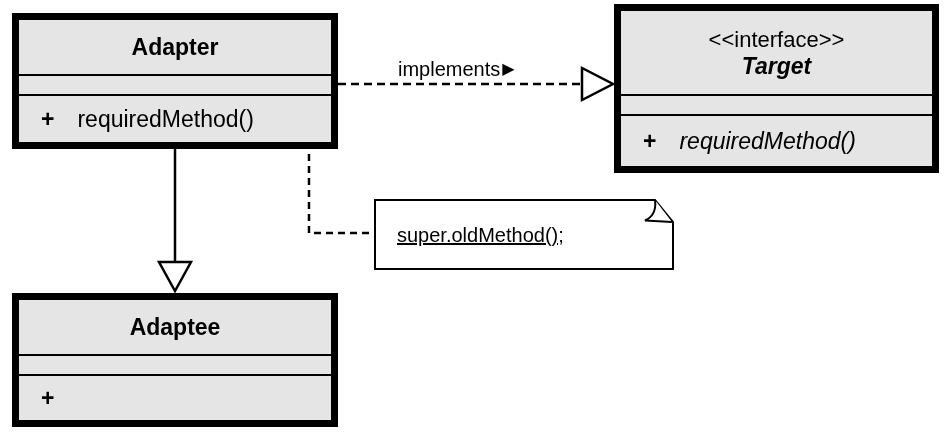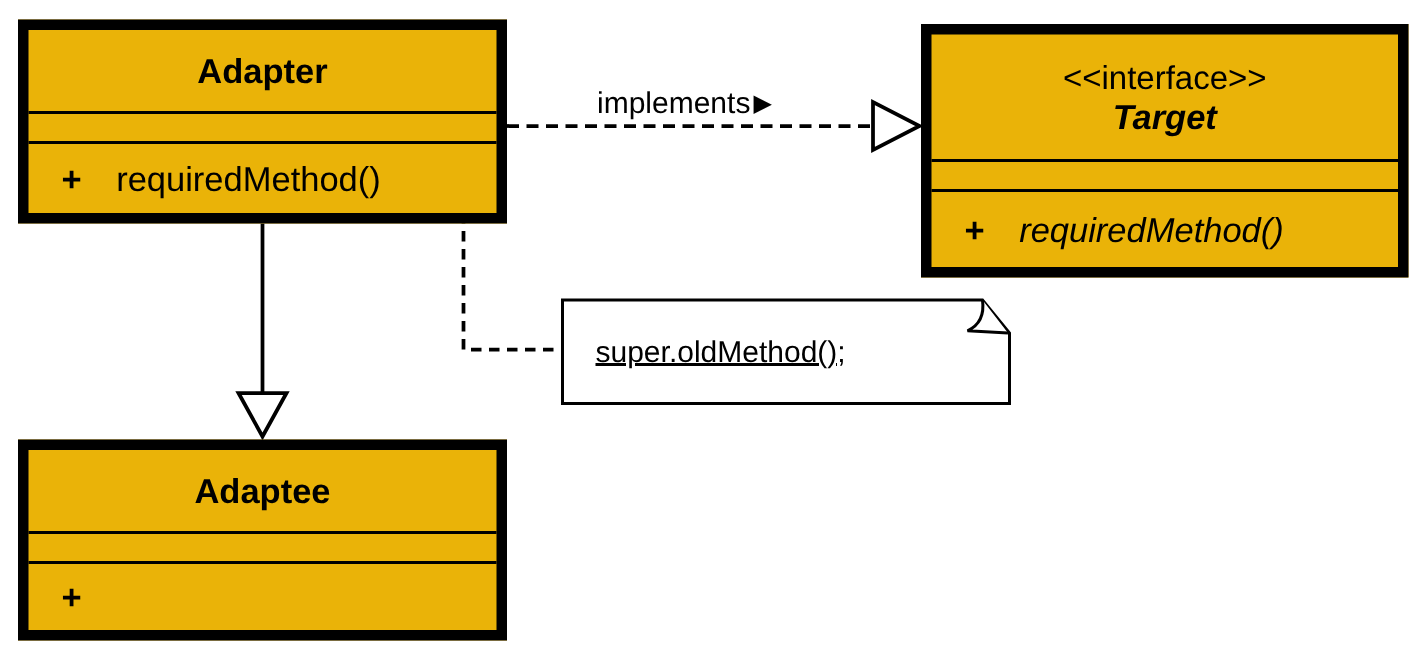--- a/index.html
+++ b/index.html
@@ -13,28 +13,28 @@
     overflow: hidden;
   }
   .connector-layer {
     position: absolute;
     left: 0; top: 0;
     width: 945px; height: 443px;
   }
   
   .class-box {
     position: absolute;
-    background: #eab308;
+    background: #e5e5e5;
     border: 7px solid #000;
     box-sizing: border-box;
     display: flex;
     flex-direction: column;
   }
   #box-adapter { left: 12px;  top: 13px;  width: 326px; height: 136px; }
-  #box-target  { left: 614px; top: 16px;  width: 325px; height: 169px; }
+  #box-target  { left: 614px; top: 4px;  width: 325px; height: 169px; }
   #box-adaptee { left: 12px;  top: 293px; width: 326px; height: 134px; }
 
   .compartment { box-sizing: border-box; }
   .compartment.title {
     display: flex;
     flex-direction: column;
     align-items: center;
     justify-content: center;
     border-bottom: 2px solid #000;
   }

